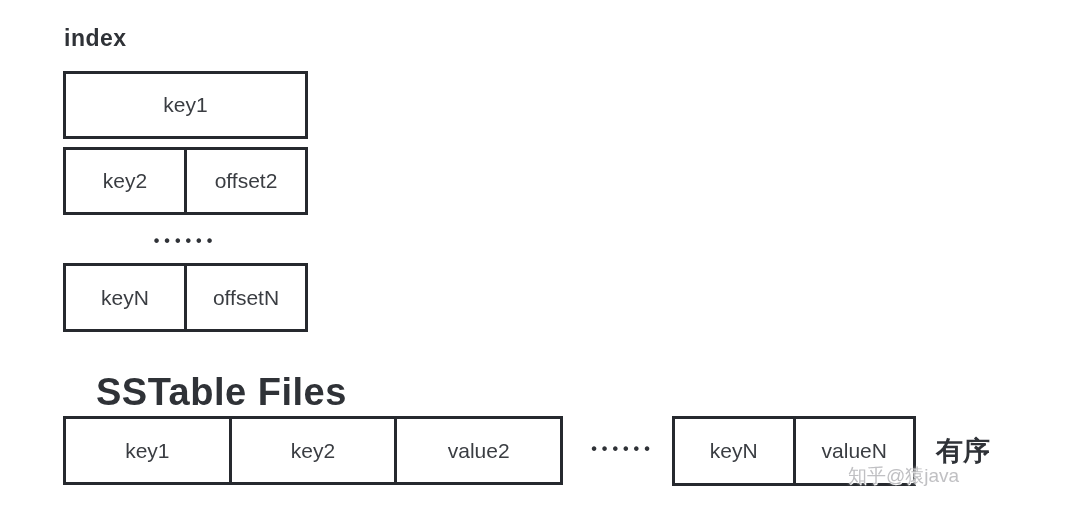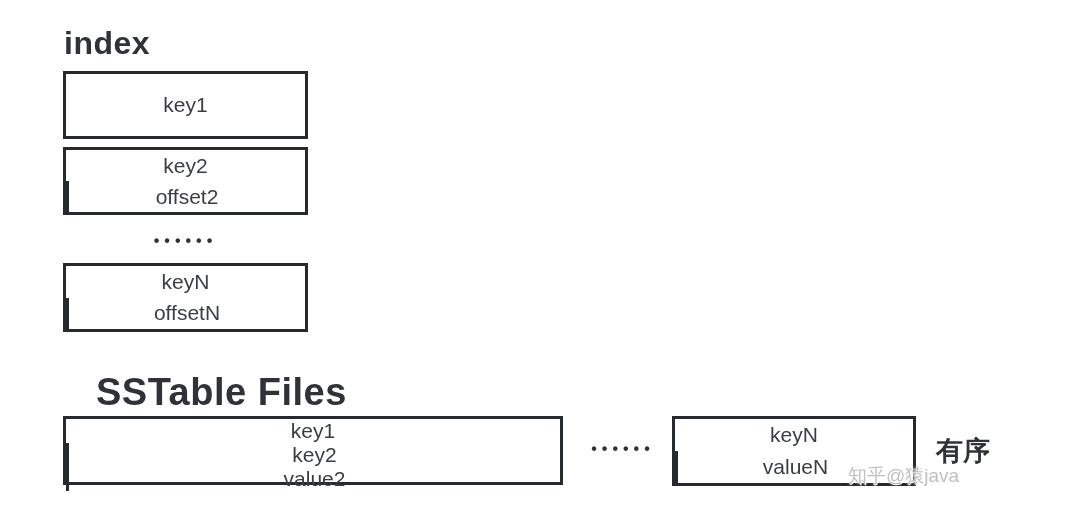--- a/index.html
+++ b/index.html
@@ -21,29 +21,28 @@
     width: 1080px; height: 528px;
     background: var(--bg);
   }
   .heading {
     position: absolute;
     font-weight: bold;
     color: var(--heading);
     white-space: nowrap;
     letter-spacing: 0.5px;
   }
-  .heading-index   { left: 64px;  top: 25px;  font-size: 32px; }
+  .heading-index   { left: 64px;  top: 25px;  font-size: 23px; }
   .heading-sstable { left: 96px;  top: 371px; font-size: 38px; }
 
   .row {
     position: absolute;
     display: flex;
     border: 3.5px solid var(--border);
     background: #fff;
-    flex-direction: column;
   }
   .cell {
     flex: 1;
     display: flex;
     align-items: center;
     justify-content: center;
     font-size: 21px;
     color: var(--text);
     white-space: nowrap;
   }

